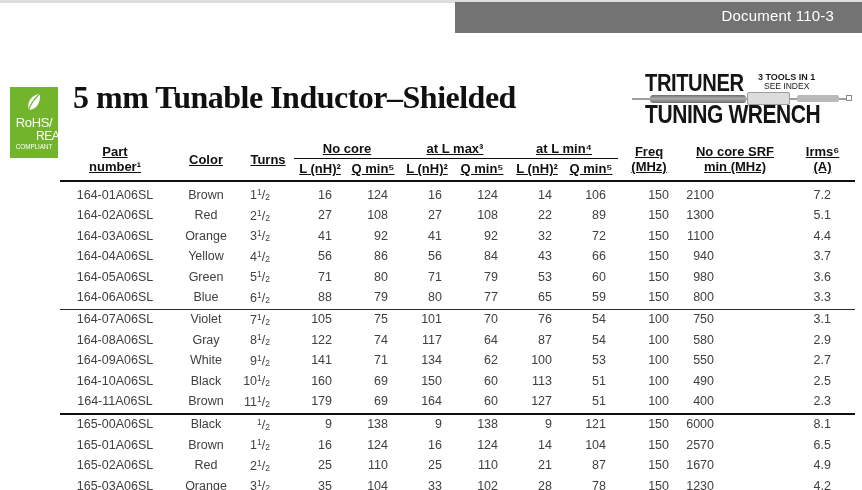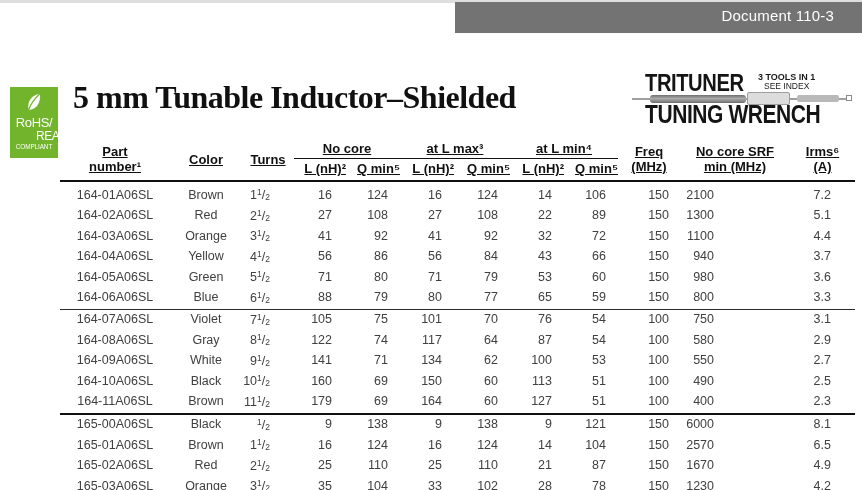--- a/index.html
+++ b/index.html
@@ -41,21 +41,21 @@
   .wrench-end{position:absolute;left:846px;top:95px;width:6px;height:6px;background:#ffffff;
               border:1.3px solid #8a8a8a;box-sizing:border-box;}
 
   
   .spec-table{position:absolute;left:60px;top:140px;width:795px;border-collapse:collapse;
               table-layout:fixed;}
   .spec-table th{font-weight:bold;color:#101010;font-size:13px;line-height:1.12;padding:0;}
   .spec-table th.grp{border-bottom:1.7px solid #101010;height:17px;vertical-align:bottom;
                      padding-bottom:1px;text-decoration:underline;}
   .spec-table th.bb{border-bottom:2.6px solid #101010;text-decoration:underline;}
-  .spec-table th.sub{height:21px;vertical-align:middle;text-align:right;}
+  .spec-table th.sub{height:21px;vertical-align:middle;text-align:center;}
   .spec-table th.vbot{vertical-align:bottom;padding-bottom:12px;}
   .spec-table td{font-size:12.5px;color:#404040;height:15.6px;padding:0;line-height:15.6px;
                  text-align:right;white-space:nowrap;}
   td.c0{text-align:center;}
   td.c1{text-align:center;}
   td.c2{padding-right:24px;}
   td.c3{padding-right:14px;}
   td.c4{padding-right:12px;}
   td.c5{padding-right:12px;}
   td.c6{padding-right:12px;}

